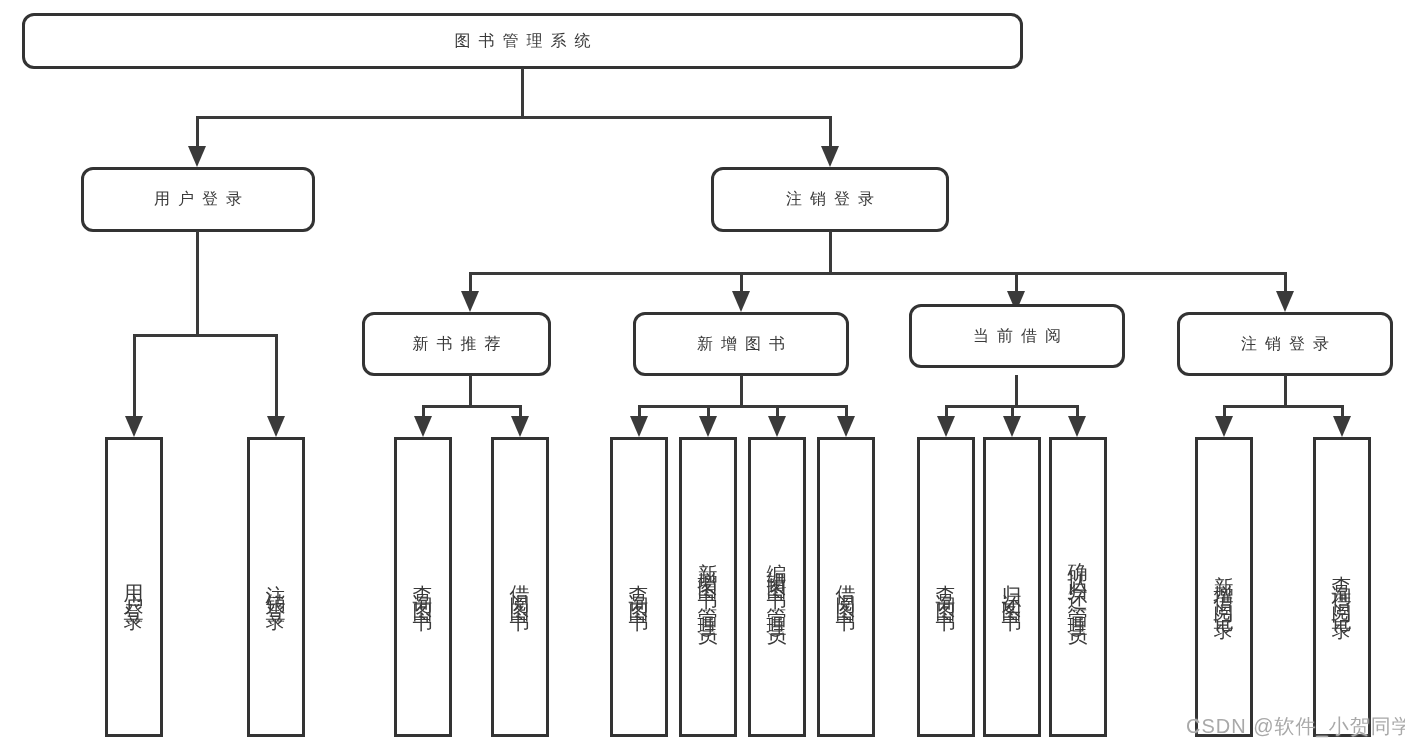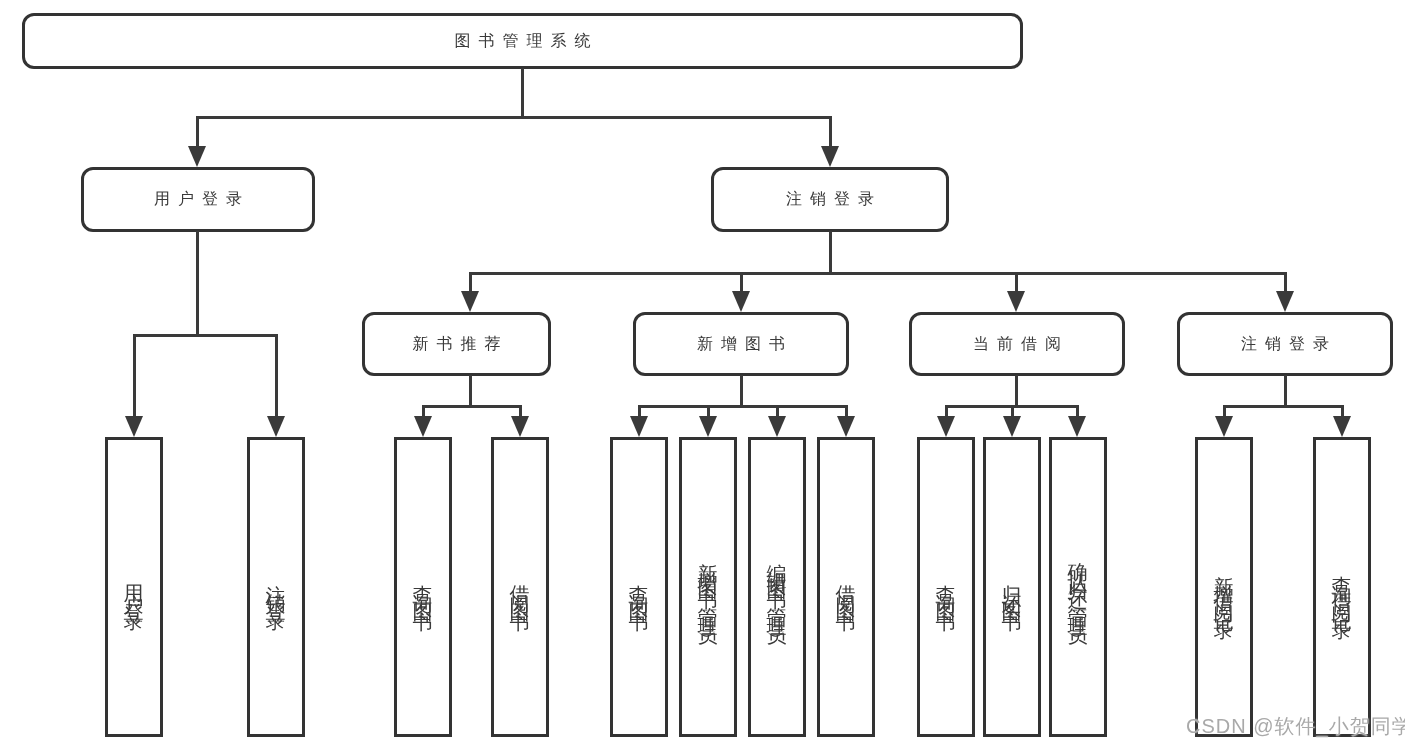--- a/index.html
+++ b/index.html
@@ -85,21 +85,21 @@
   <div class="arrow" style="left:461px; top:291px"></div>
   <div class="vline" style="left:740px; top:272px; height:20px"></div>
   <div class="arrow" style="left:732px; top:291px"></div>
   <div class="vline" style="left:1015px; top:272px; height:20px"></div>
   <div class="arrow" style="left:1007px; top:291px"></div>
   <div class="vline" style="left:1284px; top:272px; height:20px"></div>
   <div class="arrow" style="left:1276px; top:291px"></div>
 
   <div class="box hbox" style="left:362px; top:312px; width:189px; height:64px">新书推荐</div>
   <div class="box hbox" style="left:633px; top:312px; width:216px; height:64px">新增图书</div>
-  <div class="box hbox" style="left:909px; top:312px; width:216px; height:64px">当前借阅</div>
+  <div class="box hbox" style="left:909px; top:304px; width:216px; height:64px">当前借阅</div>
   <div class="box hbox" style="left:1177px; top:312px; width:216px; height:64px">注销登录</div>
 
   <div class="vline" style="left:469px; top:375px; height:33px"></div>
   <div class="hline" style="left:422px; top:405px; width:100px"></div>
   <div class="vline" style="left:422px; top:405px; height:13px"></div>
   <div class="arrow" style="left:414px; top:416px"></div>
   <div class="vline" style="left:519px; top:405px; height:13px"></div>
   <div class="arrow" style="left:511px; top:416px"></div>
 
   <div class="vline" style="left:740px; top:375px; height:33px"></div>

